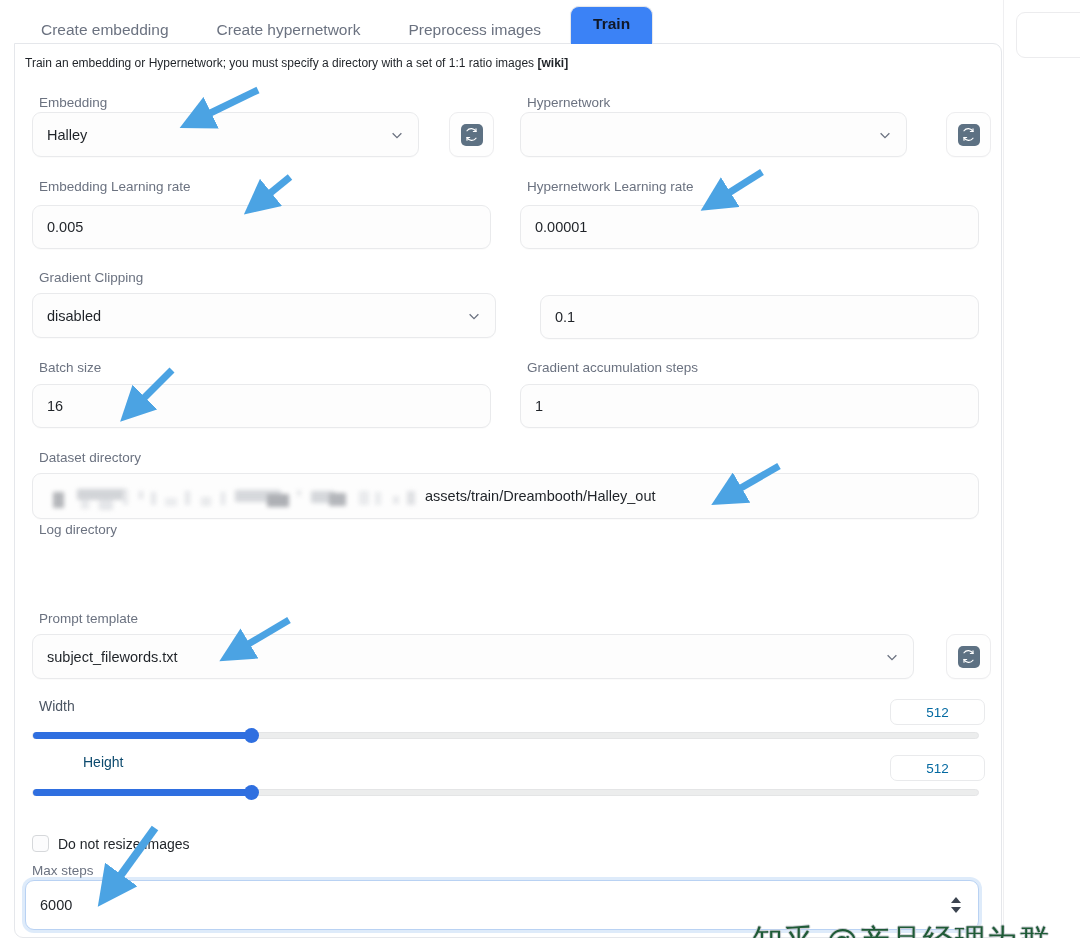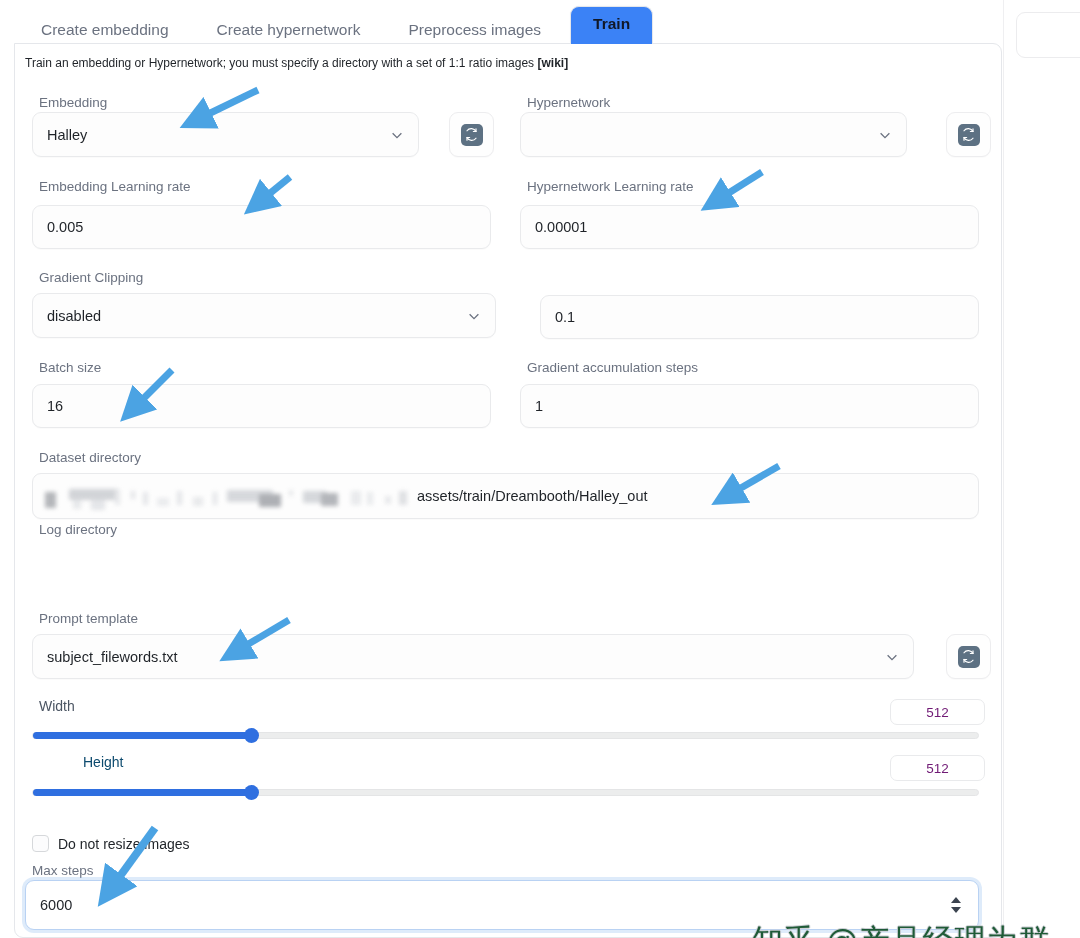--- a/index.html
+++ b/index.html
@@ -202,21 +202,21 @@
     position: absolute;
     box-sizing: border-box;
     width: 95px; height: 26px;
     border: 1px solid #e9eaec;
     border-radius: 7px;
     background: #ffffff;
     display: flex;
     align-items: center;
     justify-content: center;
     font-size: 13.5px;
-    color: #701a75;
+    color: #0369a1;
   }
 
   
   .cbrow {
     position: absolute;
     display: flex;
     align-items: center;
     gap: 9px;
   }
   .cbox {
@@ -346,21 +346,21 @@
   <div class="field" style="left:17px; top:340px; width:459px; height:44px;">
     <span>16</span>
   </div>
 
   <div class="lbl" style="left:512px; top:317px;">Gradient accumulation steps</div>
   <div class="field" style="left:505px; top:340px; width:459px; height:44px;">
     <span>1</span>
   </div>
 
   <div class="lbl" style="left:24px; top:407px;">Dataset directory</div>
-  <div class="field" style="left:17px; top:429px; width:947px; height:46px; padding-left:12px;">
+  <div class="field" style="left:17px; top:429px; width:947px; height:46px; padding-left:20px;">
     <span class="redact">
       <i style="left:0px;   top:4px;  width:11px; height:16px; background:#9c9fa4;"></i>
       <i style="left:24px;  top:1px;  width:50px; height:11px; background:#c3c6cb;"></i>
       <i style="left:28px;  top:12px; width:8px;  height:9px;  background:#e0e2e5;"></i>
       <i style="left:46px;  top:12px; width:14px; height:10px; background:#dcdee2;"></i>
       <i style="left:70px;  top:2px;  width:5px;  height:15px; background:#dfe1e4;"></i>
       <i style="left:86px;  top:3px;  width:4px;  height:8px;  background:#d8dade;"></i>
       <i style="left:98px;  top:4px;  width:5px;  height:13px; background:#dcdee2;"></i>
       <i style="left:112px; top:10px; width:12px; height:8px;  background:#e4e6e9;"></i>
       <i style="left:132px; top:3px;  width:5px;  height:14px; background:#dcdee2;"></i>

